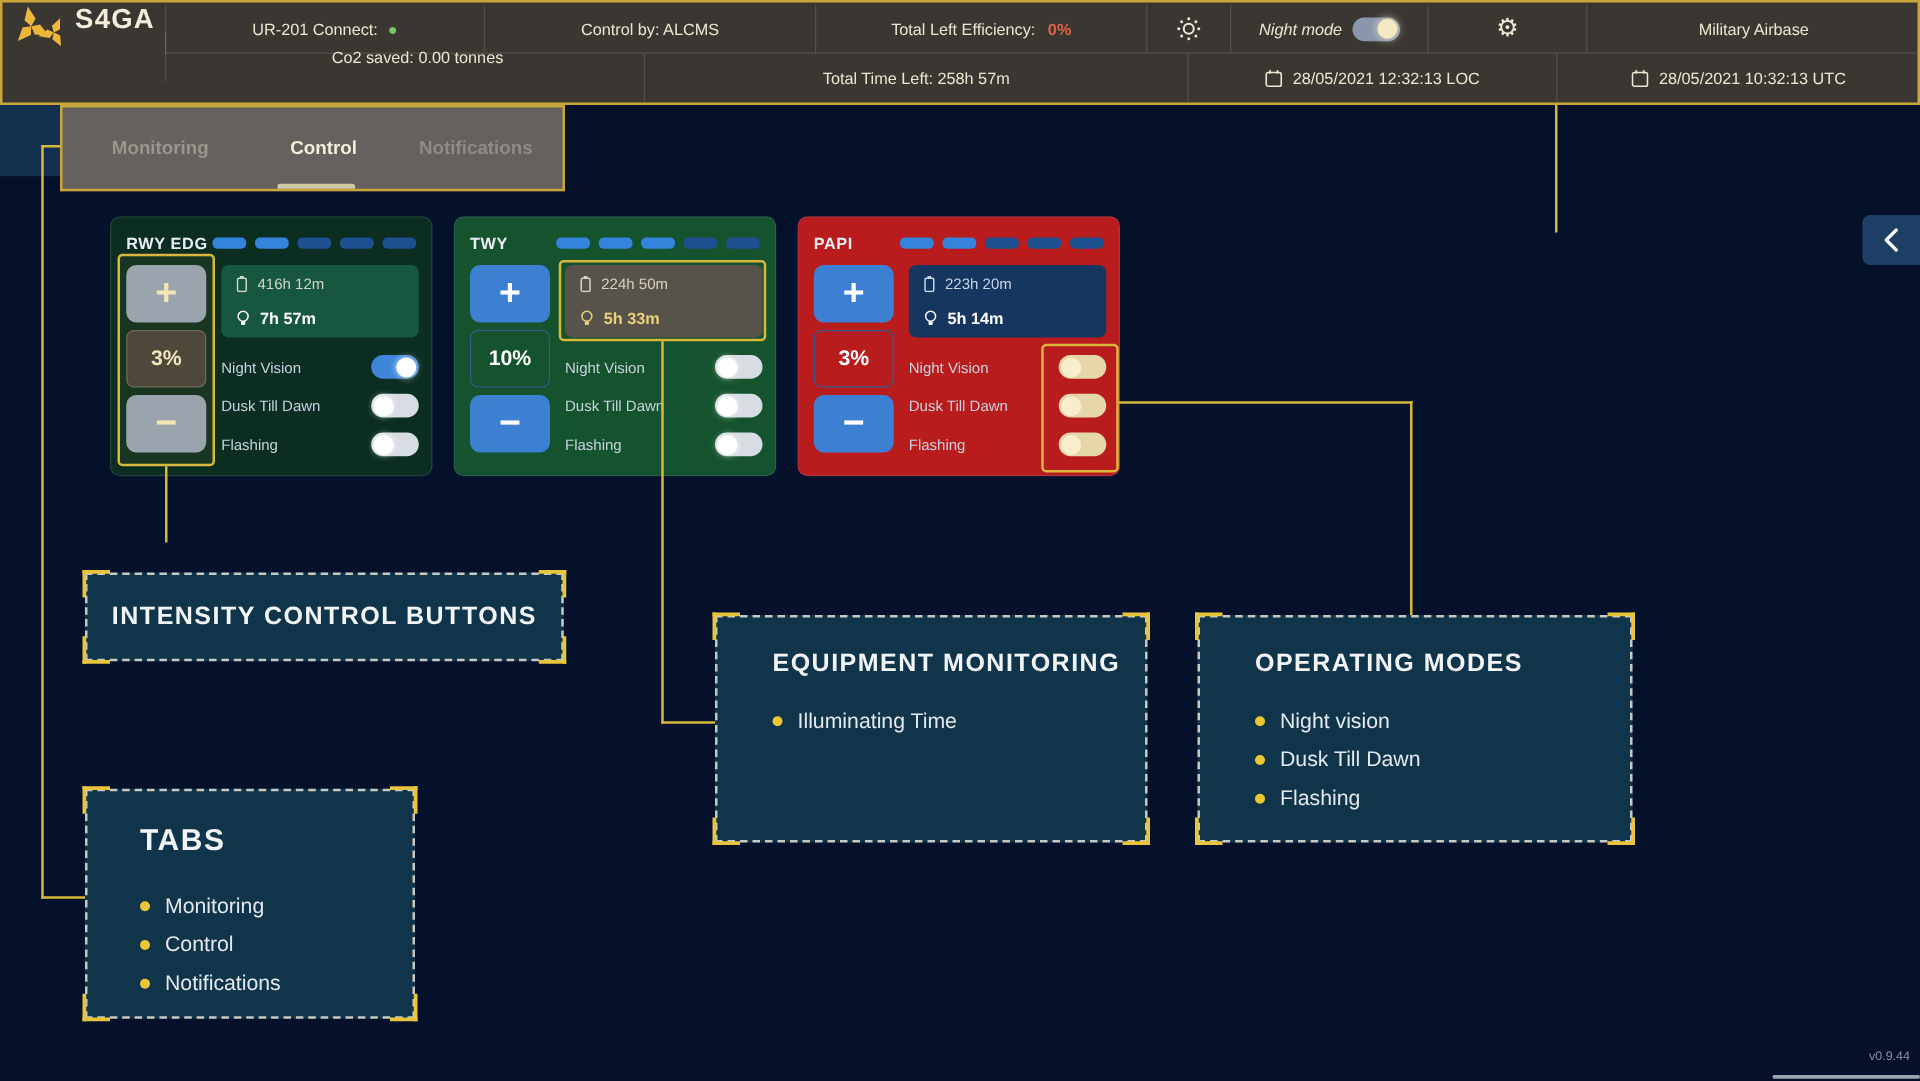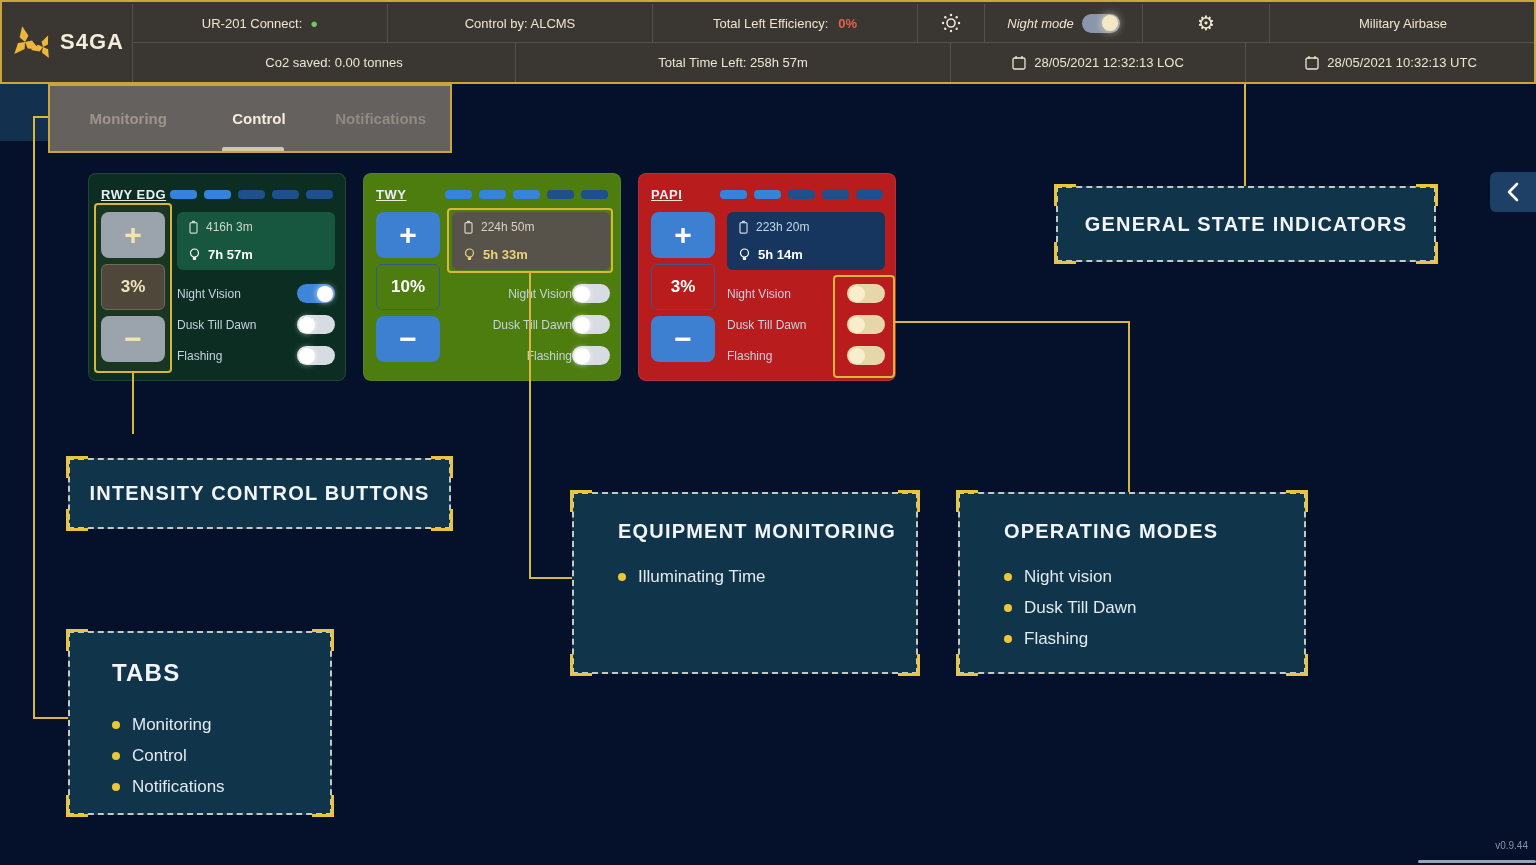--- a/index.html
+++ b/index.html
@@ -3,21 +3,21 @@
 <meta charset="utf-8">
 <style>
   * { margin:0; padding:0; box-sizing:border-box; }
   body { background:#000; font-family:"Liberation Sans", sans-serif; }
   .screen { position:relative; width:1536px; height:865px; background:#05102a; overflow:hidden; color:#eee7d2; }
 
   
   .header { position:absolute; left:0; top:0; width:1536px; height:84px; background:#3a3733; border:2px solid #c9a53b; }
   .hcell { position:absolute; display:flex; align-items:center; justify-content:center; gap:8px; font-size:13px; color:#ece5cf; border-left:1px solid rgba(255,255,255,0.13); }
   .hrow-divider { position:absolute; left:130px; top:40px; width:1402px; height:1px; background:rgba(255,255,255,0.13); }
-  .logo-cell { position:absolute; left:0; top:0; width:130px; height:80px; display:flex; align-items:center; justify-content:center; gap:4px; }
+  .logo-cell { position:absolute; left:0; top:0; width:130px; height:80px; display:flex; align-items:flex-start; justify-content:center; gap:4px; }
   .logo-text { font-size:22px; font-weight:bold; color:#f3edda; letter-spacing:1px; }
   .status-dot { color:#74c365; font-size:13px; line-height:1; }
   .solar-value { color:#e0614a; font-weight:bold; margin-left:2px; }
   .gear { font-size:20px; color:#f0e9d4; line-height:1; cursor:pointer; }
   .hicon { display:inline-flex; align-items:center; }
 
   
   .toggle { position:relative; width:38px; height:19px; border-radius:10px; background:#d7dce2; cursor:pointer; flex:none; }
   .toggle .knob { position:absolute; top:1.5px; left:2px; width:16px; height:16px; border-radius:50%; background:#ffffff; box-shadow:0 0 6px rgba(255,255,255,0.8); transition:left .1s; }
   .toggle.on { background:#3e86da; }
@@ -33,23 +33,23 @@
   .tabstrip-box { position:absolute; left:48px; top:84px; width:404px; height:69px; background:rgba(106,102,97,0.95); border:2px solid #c9a53b; display:flex; align-items:center; }
   .tab { position:relative; font-size:15px; font-weight:bold; color:#9b958d; text-align:center; cursor:pointer; }
   .tab.t1 { width:158px; }
   .tab.t2 { width:106px; color:#f3edda; }
   .tab.t3 { width:140px; color:#8f8a84; }
   .tab-underline { position:absolute; left:172px; bottom:0; width:62px; height:4px; background:#cfc9a6; border-radius:2px 2px 0 0; }
 
   
   .panel { position:absolute; top:173px; width:258px; height:208px; border-radius:8px; padding:11px 12px; }
   .panel.rwy { left:88px; background:#0b2d22; border:1px solid rgba(130,190,160,0.18); }
-  .panel.twy { left:363px; background:#4d7c0f; border:1px solid rgba(120,160,220,0.18);text-align:right; }
+  .panel.twy { left:363px; background:#14532d; border:1px solid rgba(120,160,220,0.18); }
   .panel.papi { left:638px; background:#b91c1c; border:1px solid rgba(120,160,220,0.18); }
-  .panel-head { display:flex; align-items:center; gap:0; height:18px;text-decoration:underline; }
+  .panel-head { display:flex; align-items:center; gap:0; height:18px; }
   .panel-title { font-size:13px; font-weight:bold; color:#e9eef5; letter-spacing:.5px; white-space:nowrap; }
   .bars { display:flex; gap:7px; flex:1; justify-content:flex-end; }
   .bars span { width:27px; height:9px; border-radius:4px; background:#1e4f8e; }
   .bars span.lit { background:#3484dd; }
 
   .btncol { position:absolute; left:12px; top:38px; width:64px; }
   .ibtn { width:64px; height:46px; border-radius:8px; display:flex; align-items:center; justify-content:center; font-size:30px; font-weight:bold; cursor:pointer; margin-bottom:6px; line-height:0; }
   .rwy .ibtn { background:#97a3b6; color:#f5e8bd; }
   .twy .ibtn, .papi .ibtn { background:#3d7fd0; color:#ffffff; }
   .pct { width:64px; height:46px; border-radius:6px; display:flex; align-items:center; justify-content:center; font-size:17px; font-weight:bold; margin-bottom:6px; }
@@ -162,21 +162,21 @@
           <span class="knob"></span>
         </span>
     </div>
     <div class="hcell" style="left:1140px; top:2px; width:127px; height:38px;">
       <span class="gear">⚙</span>
     </div>
     <div class="hcell" style="left:1267px; top:2px; width:267px; height:38px;">
       <span>Military Airbase</span>
     </div>
 
-    <div class="hcell" style="left:130px; top:41px; width:383px; height:39px;padding-left:20px;">
+    <div class="hcell" style="left:130px; top:24px; width:383px; height:39px;padding-left:20px;">
       <span>Co2 saved: 0.00 tonnes</span>
     </div>
     <div class="hcell" style="left:513px; top:41px; width:435px; height:39px;">
       <span>Total Time Left: 258h 57m</span>
     </div>
     <div class="hcell" style="left:948px; top:41px; width:295px; height:39px;">
       <svg class="hicon" width="14" height="15" viewBox="0 0 14 15">
         <rect x="1" y="3" width="12" height="11" rx="1.5" fill="none" stroke="#ece5cf" stroke-width="1.3"></rect>
         <line x1="4" y1="1" x2="4" y2="4" stroke="#ece5cf" stroke-width="1.3"></line>
         <line x1="10" y1="1" x2="10" y2="4" stroke="#ece5cf" stroke-width="1.3"></line>
@@ -216,21 +216,21 @@
       <div class="ibtn">+</div>
       <div class="pct">3%</div>
       <div class="ibtn">−</div>
     </div>
     <div class="infobox">
       <div class="inforow">
         <svg width="9" height="14" viewBox="0 0 9 14">
             <rect x="3" y="0.8" width="3" height="1.6" fill="#cfd6cd"></rect>
             <rect x="1" y="2.6" width="7" height="10.6" rx="1.2" fill="none" stroke="#cfd6cd" stroke-width="1.2"></rect>
           </svg>
-        <span>416h 3m</span>
+        <span>416h 12m</span>
       </div>
       <div class="inforow bold">
         <svg width="11" height="13" viewBox="0 0 11 13">
             <circle cx="5.5" cy="5" r="4" fill="none" stroke="#fff" stroke-width="1.2"></circle>
             <rect x="3.8" y="9" width="3.4" height="3" rx="1" fill="#fff"></rect>
           </svg>
         <span>7h 57m</span>
       </div>
     </div>
     <div class="togglerow tr1">
@@ -365,27 +365,20 @@
   <div class="line" style="left:33px; top:116px; width:2px;  height:603px;"></div>
   <div class="line" style="left:33px; top:116px; width:15px; height:2px;"></div>
   <div class="line" style="left:33px; top:717px; width:35px; height:2px;"></div>
   <div class="line" style="left:132px; top:373px; width:2px; height:61px;"></div>
   <div class="line" style="left:529px; top:273px; width:2px; height:306px;"></div>
   <div class="line" style="left:529px; top:577px; width:43px; height:2px;"></div>
   <div class="line" style="left:895px; top:321px; width:235px; height:2px;"></div>
   <div class="line" style="left:1128px; top:321px; width:2px; height:171px;"></div>
   <div class="line" style="left:1244px; top:84px; width:2px; height:102px;"></div>
 
-  <div class="callout center co-general">
-    <span class="corner tl"></span>
-      <span class="corner tr"></span>
-      <span class="corner bl"></span>
-      <span class="corner br"></span>
-    <span class="callout-title">GENERAL STATE INDICATORS</span>
-  </div>
 
   <div class="callout center co-intensity">
     <span class="corner tl"></span>
       <span class="corner tr"></span>
       <span class="corner bl"></span>
       <span class="corner br"></span>
     <span class="callout-title">INTENSITY CONTROL BUTTONS</span>
   </div>
 
   <div class="callout co-equipment">

